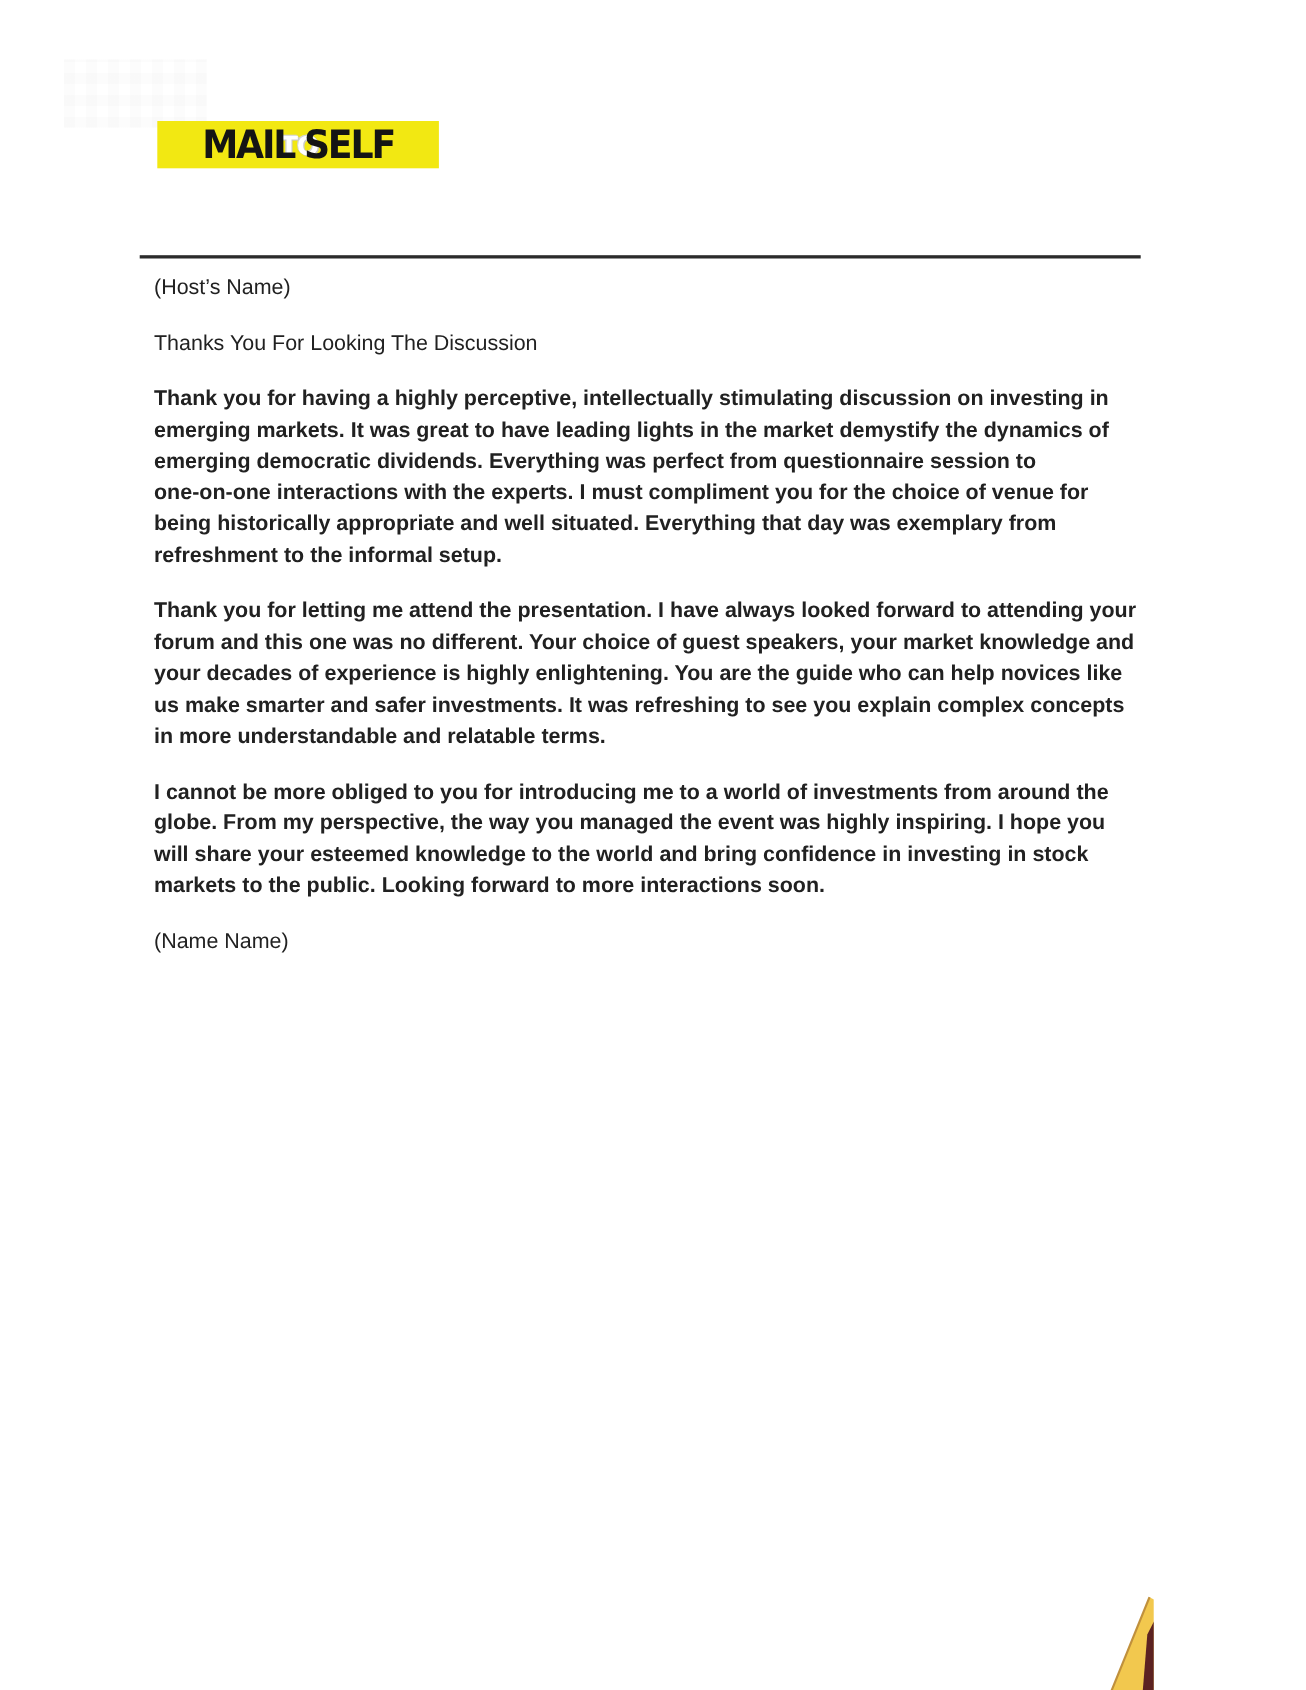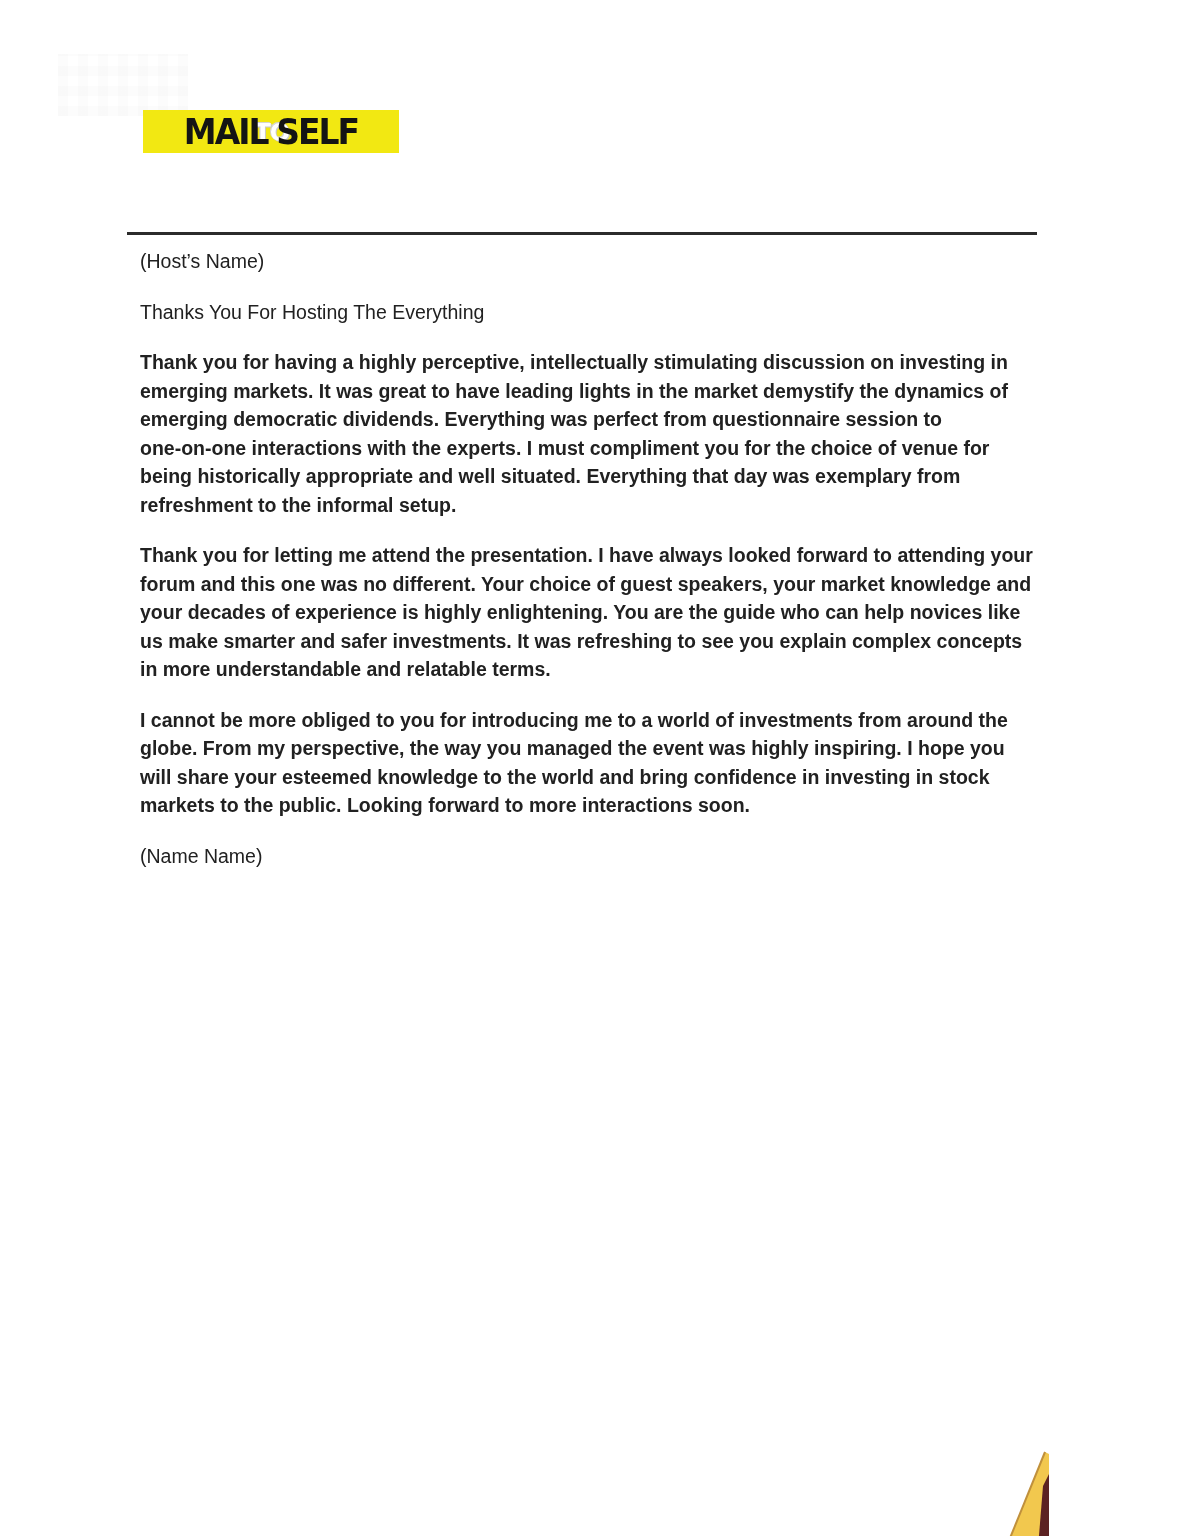--- a/index.html
+++ b/index.html
@@ -93,21 +93,21 @@
   <div class="logo">
     <span class="seg">MAIL</span>
     <span class="to">TO</span>
     <span class="seg">SELF</span>
   </div>
 
   <div class="divider"></div>
 
   <div class="letter">
     <div class="block">(Host’s Name)</div>
-    <div class="block">Thanks You For Hosting The Everything</div>
+    <div class="block">Thanks You For Looking The Discussion</div>
     <div class="block para">Thank you for having a highly perceptive, intellectually stimulating discussion on investing in
 emerging markets. It was great to have leading lights in the market demystify the dynamics of
 emerging democratic dividends. Everything was perfect from questionnaire session to
 one-on-one interactions with the experts. I must compliment you for the choice of venue for
 being historically appropriate and well situated. Everything that day was exemplary from
 refreshment to the informal setup.</div>
     <div class="block para">Thank you for letting me attend the presentation. I have always looked forward to attending your
 forum and this one was no different. Your choice of guest speakers, your market knowledge and
 your decades of experience is highly enlightening. You are the guide who can help novices like
 us make smarter and safer investments. It was refreshing to see you explain complex concepts

